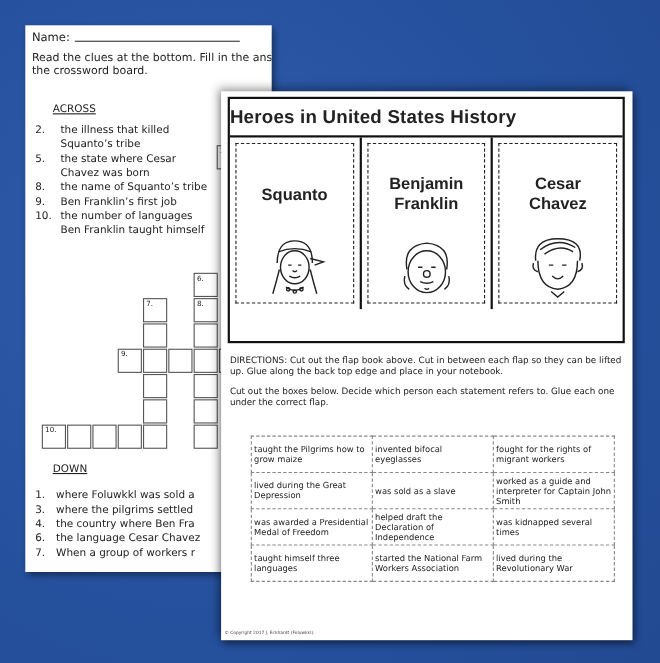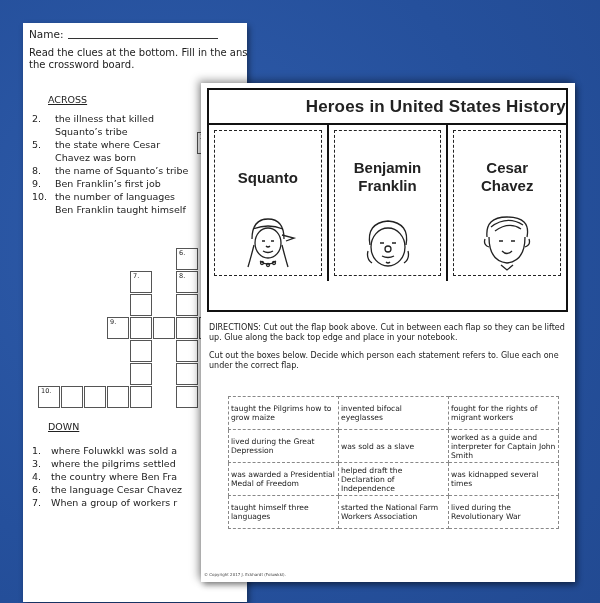--- a/index.html
+++ b/index.html
@@ -1,33 +1,33 @@
 <!DOCTYPE html>
 <html><head>
 <meta charset="utf-8">
 <style>
   html,body{margin:0;padding:0;}
   body{width:600px;height:603px;overflow:hidden;position:relative;
     background:#2b56a3;
     background-image:radial-gradient(circle at 30% 40%, #2f5cab 0%, #25509c 60%, #224a92 100%);
     font-family:"DejaVu Sans", sans-serif;color:#222;}
   .page{position:absolute;background:#fff;box-shadow:2px 3px 6px rgba(0,0,0,0.45);}
-  #back{left:23px;top:23px;width:224px;height:579px;overflow:hidden;}
+  #back{left:23px;top:23px;width:224px;height:497px;overflow:hidden;}
   #front{left:201px;top:83px;width:374px;height:499px;box-shadow:-3px -3px 8px rgba(0,0,0,0.35),2px 3px 6px rgba(0,0,0,0.45);}
   .name-line{position:absolute;left:6px;top:5px;font-size:10.5px;}
   .name-line .blank{display:inline-block;width:150px;border-bottom:1px solid #333;margin-left:4px;vertical-align:-1px;}
   .instructions{position:absolute;left:6px;top:24px;width:360px;font-size:10px;line-height:12px;}
   .sec-head{position:absolute;left:25px;font-size:9.5px;text-decoration:underline;}
   .clue-list{position:absolute;left:9px;width:400px;font-size:9.5px;line-height:13px;margin:0;padding:0;list-style:none;}
   .clue-list li{display:flex;white-space:nowrap;}
   .clue-list .num{width:23px;flex:none;}
   .cell{position:absolute;width:22px;height:22px;border:1px solid #555;box-sizing:border-box;background:#fff;}
   .cell .cn{position:absolute;left:2px;top:0px;font-size:6.5px;}
   .flap-book{position:absolute;left:6px;top:5px;width:361px;height:224px;border:2.5px solid #111;box-sizing:border-box;}
-  .flap-title{height:33px;border-bottom:2.5px solid #111;text-align:right;font-size:17px;line-height:33px;font-family:"Liberation Sans",sans-serif;font-weight:bold;letter-spacing:0.2px;}
+  .flap-title{height:33px;border-bottom:2.5px solid #111;text-align:left;font-size:17px;line-height:33px;font-family:"Liberation Sans",sans-serif;font-weight:bold;letter-spacing:0.2px;}
   .flaps{display:flex;height:156px;}
   .flap{flex:1;border-right:2.5px solid #111;position:relative;}
   .flap:last-child{border-right:none;}
   .flap-inner{position:absolute;left:5px;top:5px;right:5px;bottom:5px;border:1.5px dashed #222;}
   .flap-name{position:absolute;left:0;right:0;text-align:center;font-size:15px;line-height:18px;font-family:"Liberation Sans",sans-serif;font-weight:bold;}
   .portrait{position:absolute;left:50%;transform:translateX(-50%);width:60px;height:62px;bottom:8px;}
   .directions{position:absolute;left:8px;width:360px;font-size:8px;line-height:10px;}
   .statements{position:absolute;left:27px;top:313px;border-collapse:collapse;}
   .statements td{border:1px dashed #888;width:105px;height:32px;text-align:left;font-size:7.6px;line-height:9px;padding:0 2px;vertical-align:middle;}
   .copyright{position:absolute;left:3px;bottom:5px;font-size:4px;color:#444;}

